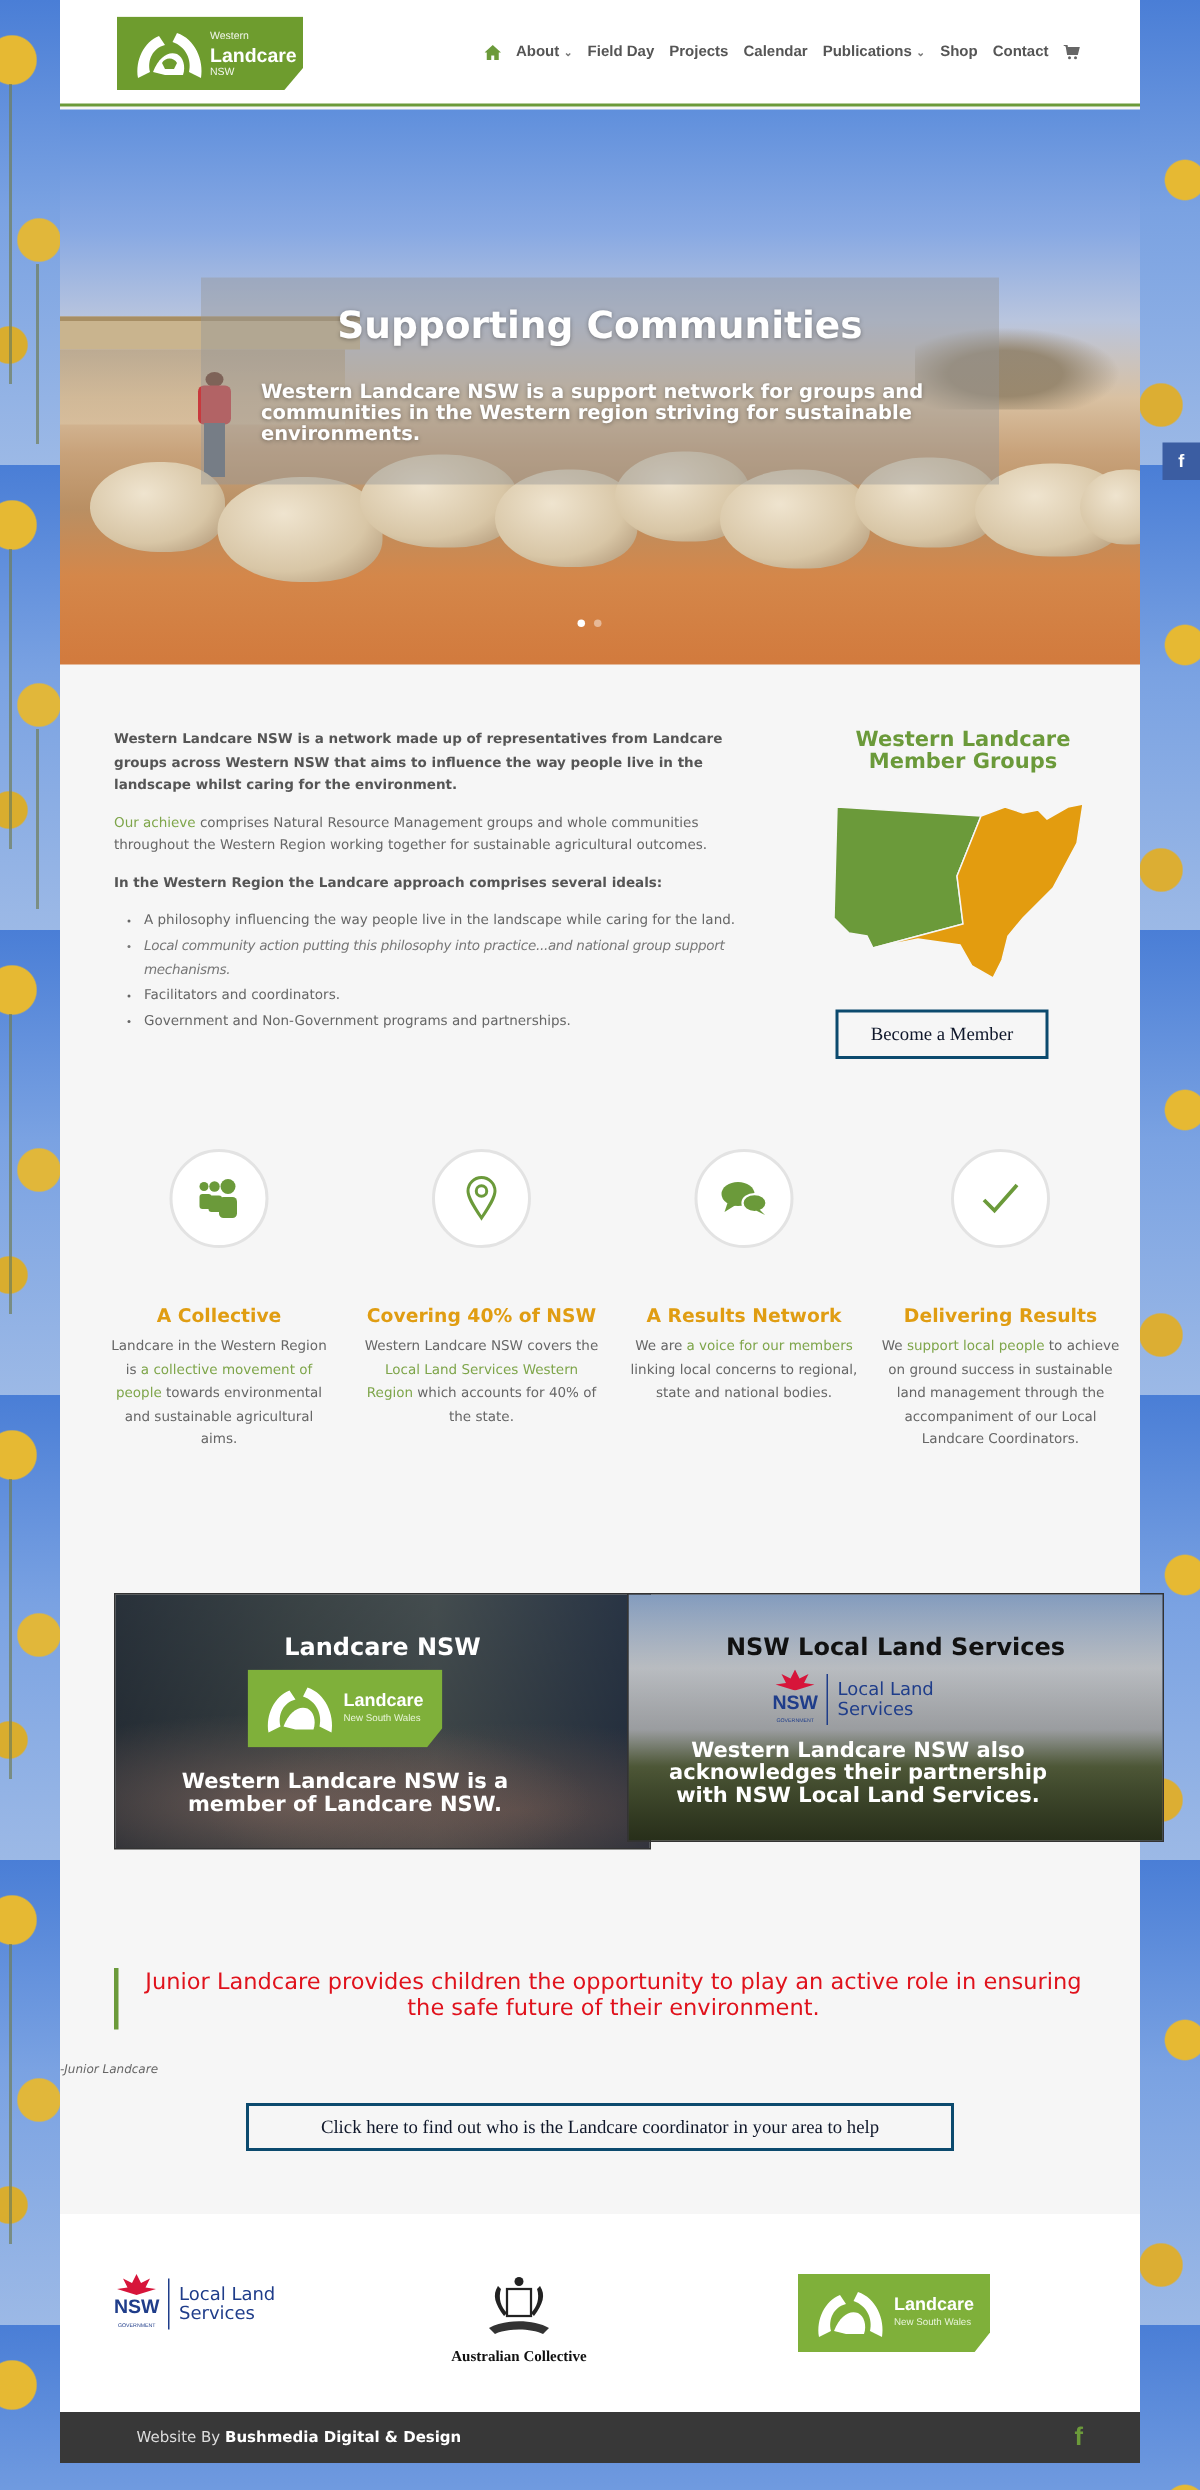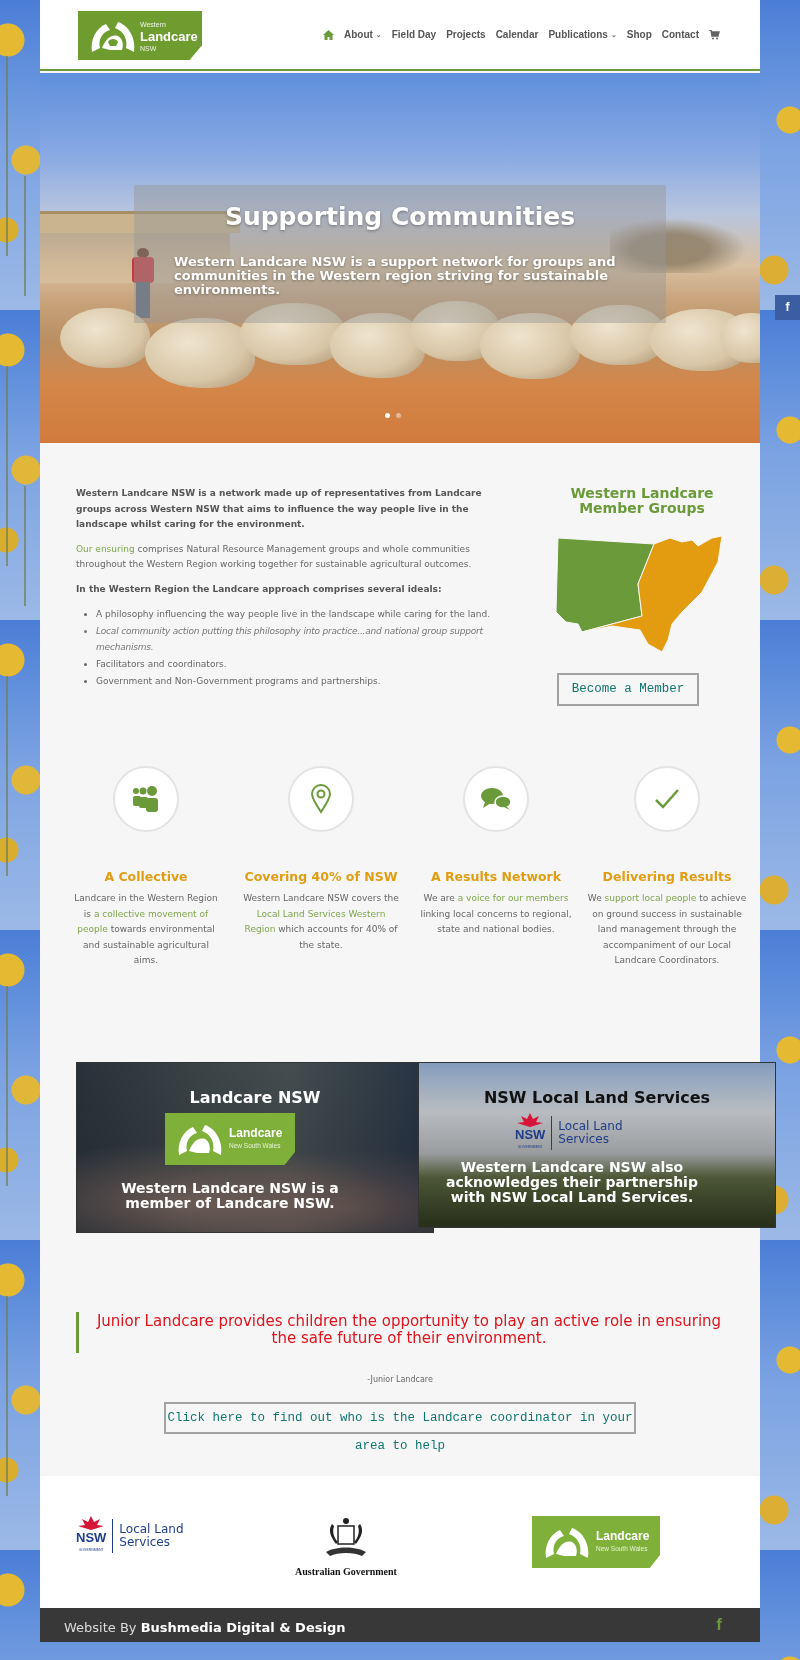--- a/index.html
+++ b/index.html
@@ -77,22 +77,22 @@
   .intro .bold { font-weight: bold; color: #555; }
   .intro a { color: #7ea54a; text-decoration: none; }
   .intro ul { margin-left: 20px; margin-top: 10px; }
   .intro li { margin-bottom: 1.5px; }
   .intro li.garbled { font-style: italic; letter-spacing: -0.2px; color: #777; }
 
   .members { position: absolute; left: 512px; top: 486px; width: 180px; text-align: center; }
   .members h3 { font-family: "DejaVu Sans", sans-serif; font-size: 14px; font-weight: bold; line-height: 15px; color: #6b9a3a; }
   .members svg { margin-top: 6px; }
   .btn-outline {
-    display: inline-block; border: 2px solid #a3a3a3; color: #0f766e; background: transparent;
-    font-family: Liberation Mono, monospace; cursor: pointer;
+    display: inline-block; border: 2px solid #0c4a6e; color: #0f172a; background: transparent;
+    font-family: Liberation Serif, serif; cursor: pointer;
   }
   .become { position: absolute; left: 517px; top: 673px; width: 142px; height: 33px; font-size: 12.5px; line-height: 29px; text-align: center; }
 
   
   .feature { position: absolute; top: 766px; width: 150px; text-align: center; }
   .feature .circle { margin: 0 auto; width: 66px; height: 66px; border-radius: 50%; background: #fff; border: 2px solid #e3e3e3; display: flex; align-items: center; justify-content: center; }
   .feature h4 { margin-top: 38px; font-size: 12.5px; font-weight: bold; color: #e09d12; line-height: 13px; }
   .feature p { margin-top: 8px; font-size: 9px; line-height: 15.5px; color: #666; }
   .feature a { color: #7ea54a; text-decoration: none; }
 
@@ -114,33 +114,33 @@
   .lls { position:absolute; left:96px; top:50px; display:flex; align-items:center; gap:6px; }
   .lls .nsw { font-family:"Liberation Sans",sans-serif; font-weight:bold; color:#1f3d8a; font-size:13px; line-height:12px; text-align:center; }
   .lls .nsw small { display:block; font-size:3.5px; color:#1f3d8a; font-weight:normal; }
   .lls .sep { width:1px; height:34px; background:#1f3d8a; }
   .lls .name { font-family:"DejaVu Sans",sans-serif; color:#1f3d8a; font-size:12px; line-height:13px; }
 
   
   .junior-q { position:absolute; left:0; top:1277px; width:720px; text-align:center; font-size:16px; color:#222; }
   .quote { position:absolute; left:36px; top:1312px; width:648px; height:41px; border-left:3px solid #6b9a3a; }
   .quote p { position:absolute; left:14px; top:1px; width:632px; text-align:center; color:#e0121c; font-size:15px; line-height:16.5px; }
-  .cite { position:absolute; left:0; top:1375px; width:720px; text-align:center; font-size:8px; color:#666; }
+  .cite { position:absolute; left:0; top:1375px; width:720px; font-size:8px; font-style:italic; color:#666; }
   .coord { position:absolute; left:124px; top:1402px; width:472px; height:32px; font-size:12.5px; line-height:28px; text-align:center; }
 
   
   .logos { position:absolute; left:0; top:1476px; width:720px; height:132px; background:#fff; }
   .logo-lls { position:absolute; left:36px; top:40px; display:flex; align-items:center; gap:5px; }
   .logo-gov { position:absolute; left:246px; top:40px; width:120px; text-align:center; }
   .logo-gov .t { font-family:"Liberation Serif",serif; font-weight:bold; font-size:10px; color:#111; margin-top:2px; }
   .logo-lcnsw { position:absolute; left:492px; top:40px; width:128px; height:52px; background:#7fb03a; clip-path: polygon(0 0,100% 0,100% 75%,92% 100%,0 100%); }
 
   
   .footer { position:absolute; left:0; top:1608px; width:720px; height:34px; background:#383838; }
-  .footer .credit { position:absolute; left:24px; top:12px; font-size:13px; color:#ddd; font-family:"DejaVu Sans",sans-serif; }
+  .footer .credit { position:absolute; left:51px; top:12px; font-size:10px; color:#ddd; font-family:"DejaVu Sans",sans-serif; }
   .footer .credit b { color:#fff; }
   .footer .fb { position:absolute; right:38px; top:7px; color:#6b9a3a; font-size:17px; font-weight:bold; font-family:"Liberation Sans",sans-serif; cursor:pointer; }
 
   .fb-float { position:absolute; left:775px; top:295px; width:25px; height:25px; background:#3b5da2; color:#fff; font-family:"Liberation Sans",sans-serif; font-weight:bold; font-size:12px; text-align:center; line-height:25px; cursor:pointer; }
 </style>
 </head>
 <body>
 
 <div class="bg-right"></div>
 <div class="stem" style="left:6px;top:56px;height:200px"></div>
@@ -227,21 +227,21 @@
       <div class="sub">Western Landcare NSW is a support network for groups and communities in the Western region striving for sustainable environments.</div>
     </div>
     <div class="dots">
       <span class="dot active"></span>
       <span class="dot"></span>
     </div>
   </section>
 
   <div class="intro">
     <p class="bold">Western Landcare NSW is a network made up of representatives from Landcare groups across Western NSW that aims to influence the way people live in the landscape whilst caring for the environment.</p>
-    <p><a href="#">Our ensuring</a><span> comprises Natural Resource Management groups and whole communities throughout the Western Region working together for sustainable agricultural outcomes.</span></p>
+    <p><a href="#">Our achieve</a><span> comprises Natural Resource Management groups and whole communities throughout the Western Region working together for sustainable agricultural outcomes.</span></p>
     <p class="bold">In the Western Region the Landcare approach comprises several ideals:</p>
     <ul>
       <li>A philosophy influencing the way people live in the landscape while caring for the land.</li>
       <li class="garbled">Local community action putting this philosophy into practice...and national group support mechanisms.</li>
       <li>Facilitators and coordinators.</li>
       <li>Government and Non-Government programs and partnerships.</li>
     </ul>
   </div>
 
   <div class="members">
@@ -354,21 +354,21 @@
       </div>
     </div>
     <div class="logo-gov">
       <svg width="60" height="44" viewBox="0 0 60 44">
         <rect x="22" y="10" width="16" height="18" fill="none" stroke="#222" stroke-width="1.5"></rect>
         <circle cx="30" cy="5" r="3" fill="#222"></circle>
         <path d="M20 28 C14 20 12 14 16 8 L18 10 C16 16 18 22 22 26 Z" fill="#222"></path>
         <path d="M40 28 C46 20 48 14 44 8 L42 10 C44 16 42 22 38 26 Z" fill="#222"></path>
         <path d="M10 36 C20 30 40 30 50 36 L46 40 C38 36 22 36 14 40 Z" fill="#333"></path>
       </svg>
-      <div class="t">Australian Government</div>
+      <div class="t">Australian Collective</div>
     </div>
     <div class="logo-lcnsw">
       <svg width="50" height="36" viewBox="0 0 50 36" style="position:absolute;left:10px;top:8px">
         <path d="M4 34 C2 22 8 10 18 6 L22 12 C14 14 10 22 12 30 Z" fill="#fff"></path>
         <path d="M46 34 C48 22 42 8 30 4 L27 10 C36 13 40 22 38 30 Z" fill="#fff"></path>
         <path d="M14 30 C18 20 24 16 30 18 C34 20 36 26 34 32 L22 32 Z" fill="#fff"></path>
       </svg>
       <span style="position:absolute;left:64px;top:13px;color:#fff;font-size:12px;font-weight:bold;font-family:'Liberation Sans',sans-serif">Landcare</span>
       <span style="position:absolute;left:64px;top:29px;color:#e8f4d8;font-size:6.5px;font-family:'Liberation Sans',sans-serif">New South Wales</span>
     </div>

